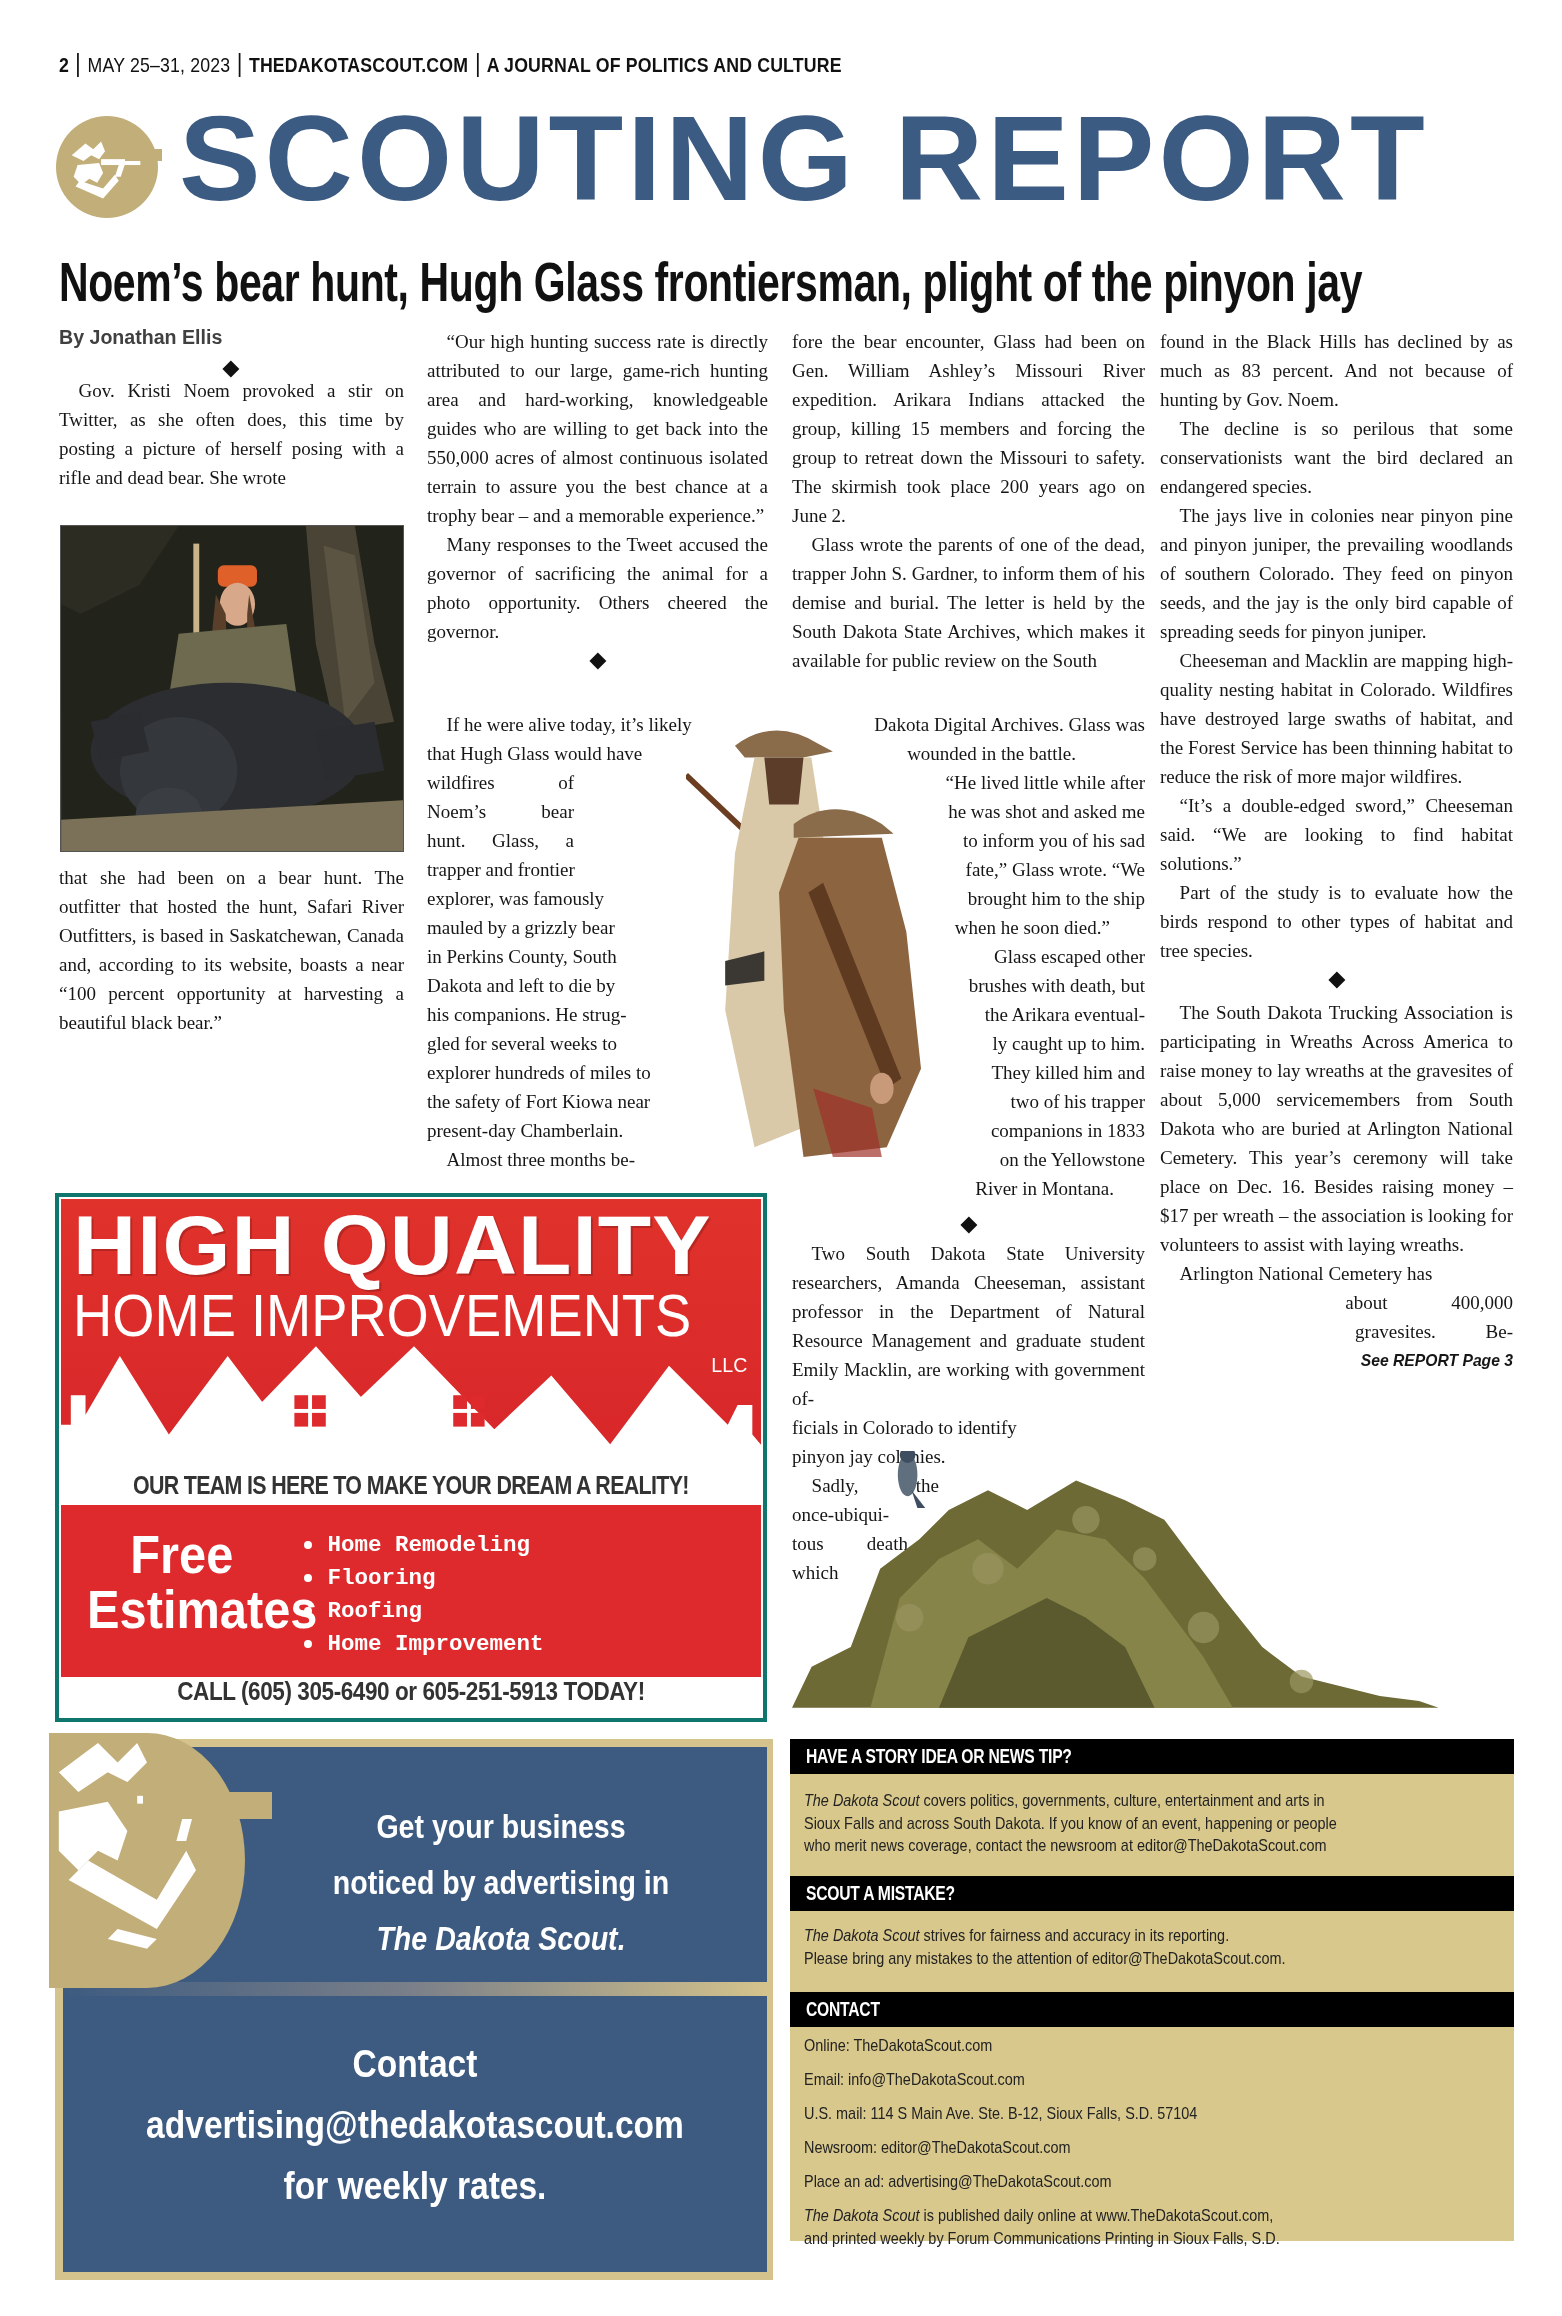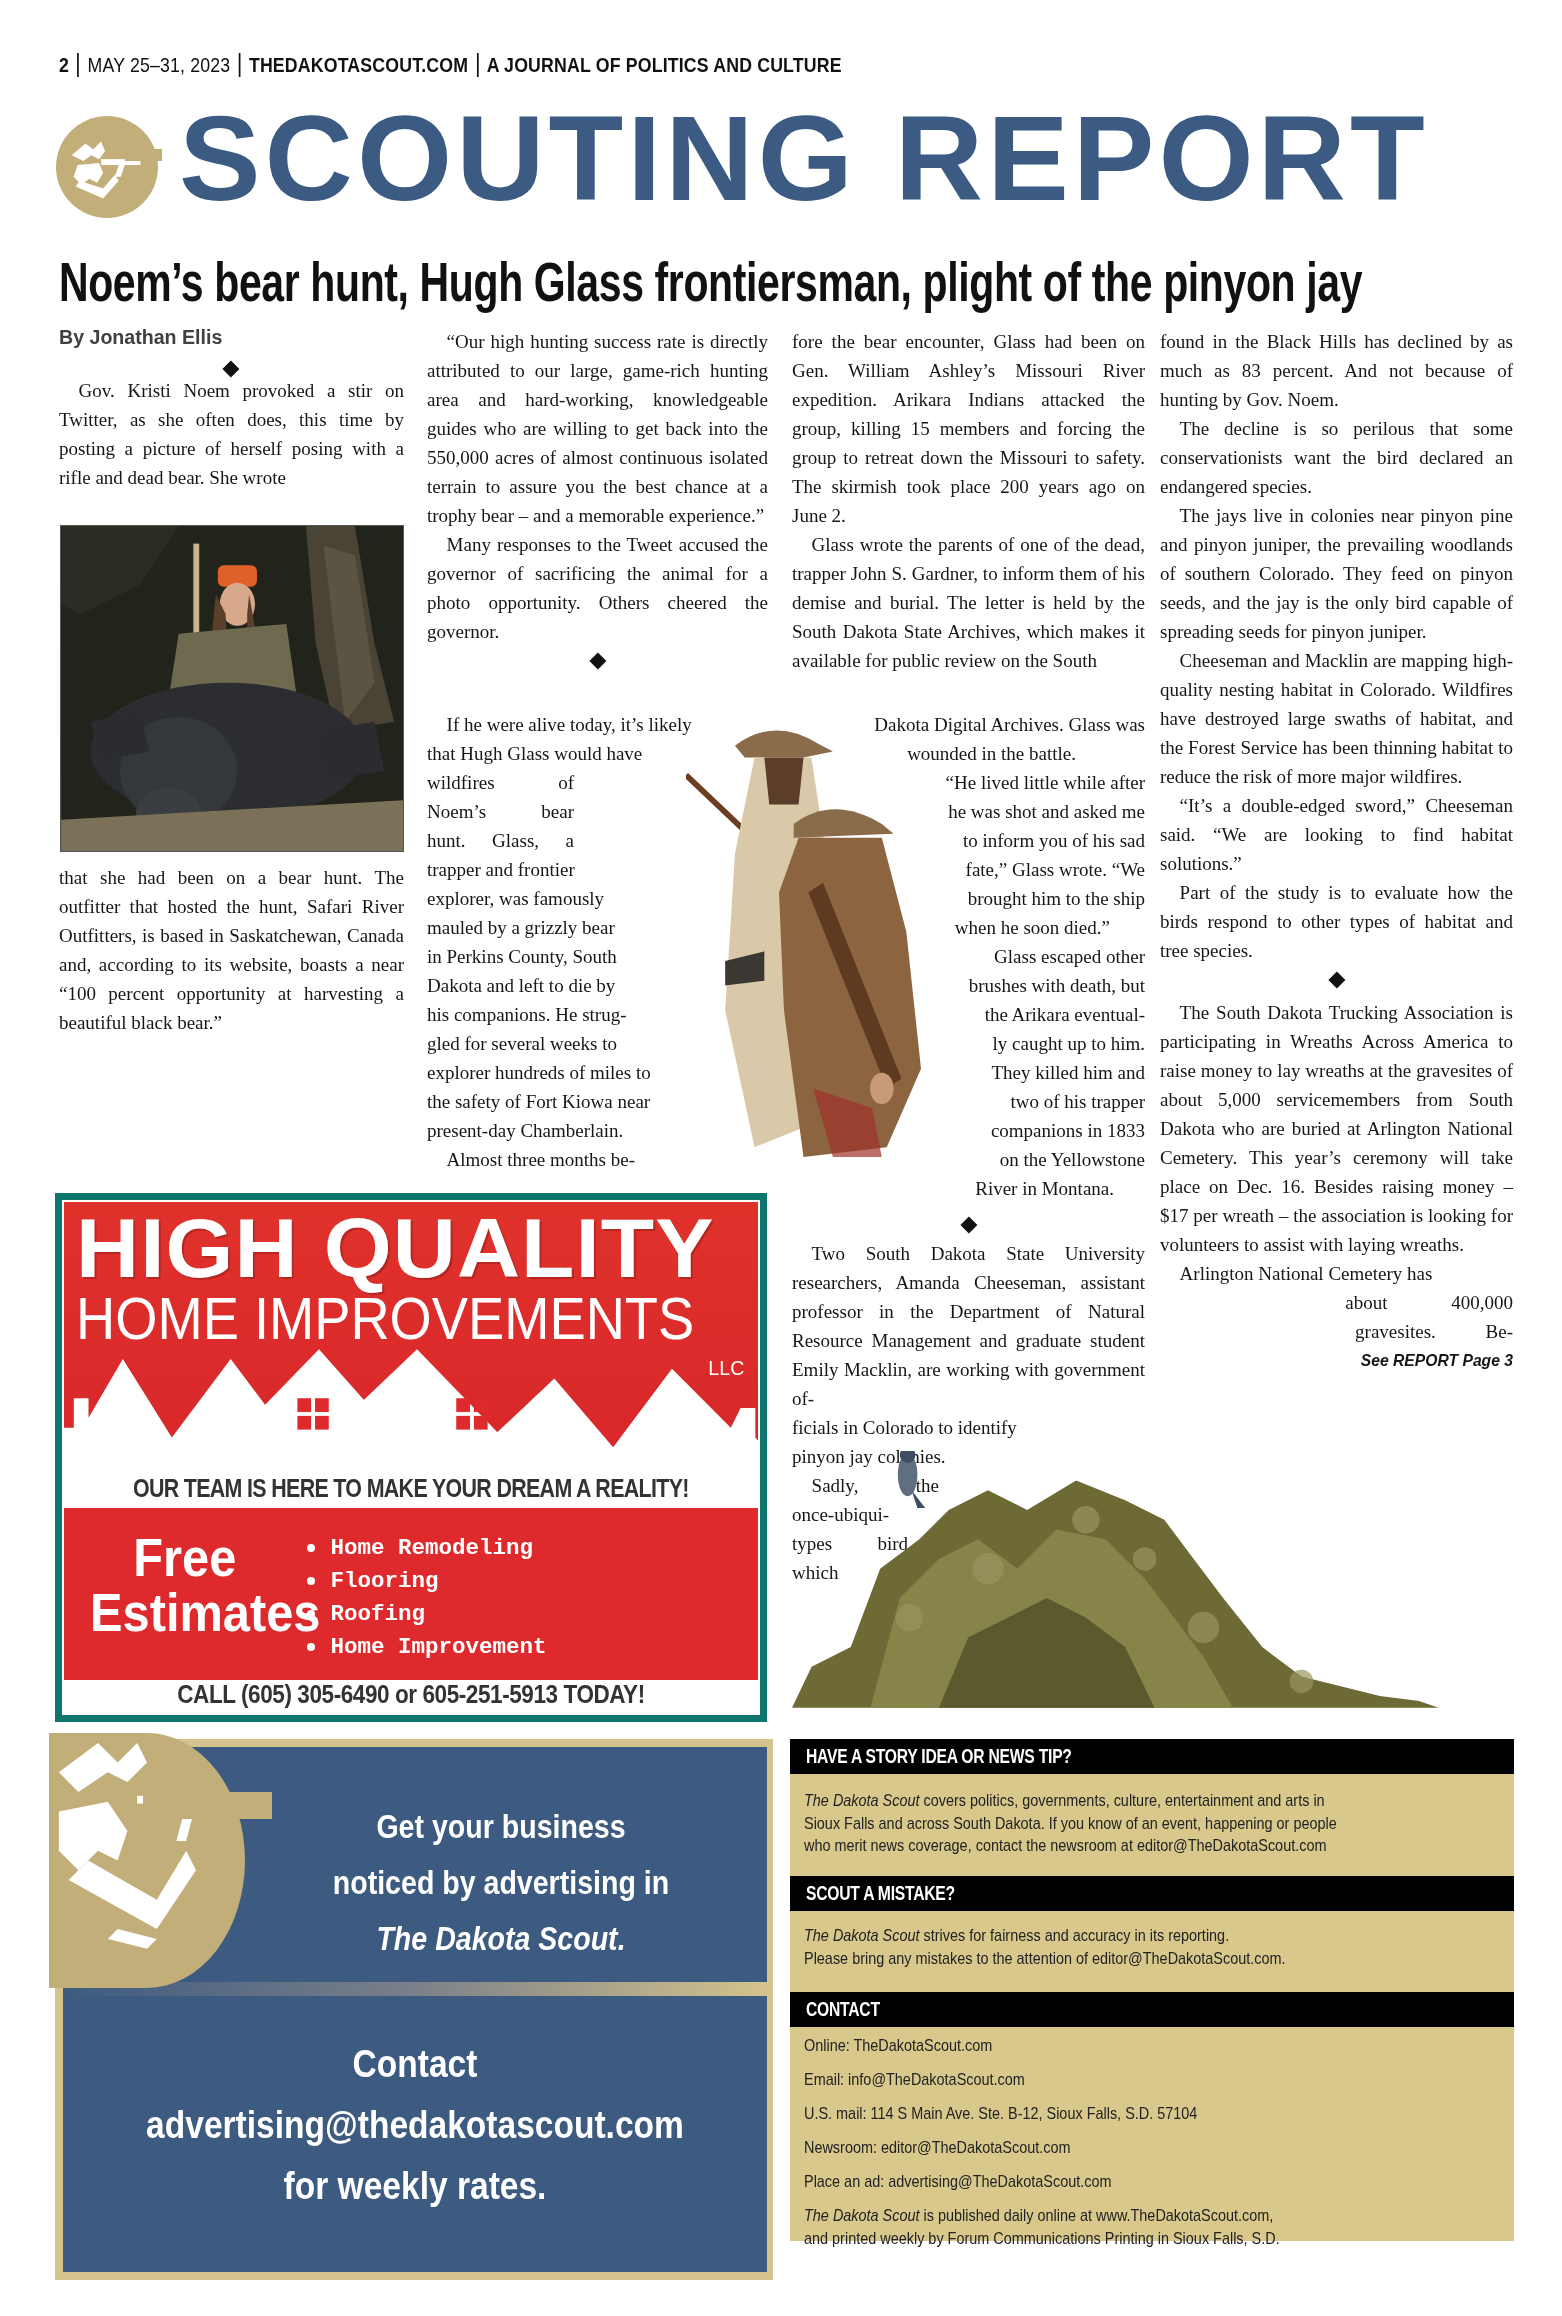--- a/index.html
+++ b/index.html
@@ -31,21 +31,21 @@
   .col p.noindent { text-indent: 0; }
   .col .orn { height: 29px; display: flex; align-items: center; justify-content: center; }
 
   
   .photo-bear { left: 60px; top: 525px; width: 344px; height: 327px; border: 1px solid #555; overflow: hidden; background: linear-gradient(180deg,#1e2015 0%, #2b2a1f 35%, #3a3a33 60%, #6b6552 85%, #8a7f66 100%); }
 
   .trappers { left: 686px; top: 716px; width: 235px; height: 451px; }
   .pine { left: 792px; top: 1451px; width: 725px; height: 257px; }
 
   
-  .ad1 { left: 55px; top: 1193px; width: 712px; height: 529px; border: 7px solid #0f766e; background: #fff; }
+  .ad1 { left: 55px; top: 1193px; width: 712px; height: 529px; border: 4px solid #0f766e; background: #fff; }
   .ad1 .top { position: absolute; left: 2px; top: 2px; right: 2px; height: 267px; background: linear-gradient(180deg,#e0322b 0%, #d8262a 100%); overflow: hidden; }
   .ad1 .hq { position: absolute; left: 11.8px; top: 3.9px; font-family: "Liberation Sans", "DejaVu Sans", sans-serif; font-weight: bold; font-size: 84px; color: #fff; letter-spacing: 1px; white-space: nowrap; line-height: 1; transform: scaleX(1.04); transform-origin: left top; text-shadow: 2px 2px 0 rgba(0,0,0,0.18); }
   .ad1 .hi { position: absolute; left: 11.8px; top: 88px; font-family: "Liberation Sans", "DejaVu Sans", sans-serif; font-size: 59px; color: #fff; white-space: nowrap; line-height: 1; transform: scaleX(0.92); transform-origin: left top; }
   .ad1 .llc { position: absolute; right: 13.7px; top: 155px; font-family: "Liberation Sans", "DejaVu Sans", sans-serif; font-size: 19.6px; color: #fff; }
   .ad1 .tagline-bar { position: absolute; left: 2px; top: 269px; right: 2px; height: 39px; background: #fff; display: flex; align-items: center; justify-content: center; }
   .ad1 .tagline { font-family: "Liberation Sans", "DejaVu Sans", sans-serif; font-weight: bold; font-size: 25.5px; color: #333; white-space: nowrap; letter-spacing: -0.8px; transform: scaleX(0.84); }
   .ad1 .bottom { position: absolute; left: 2px; top: 308px; right: 2px; height: 173px; background: #de2a2c; }
   .ad1 .free { position: absolute; left: 25.5px; top: 21.6px; width: 206px; font-family: "Liberation Sans", "DejaVu Sans", sans-serif; font-weight: bold; font-size: 53px; color: #fff; text-align: center; line-height: 1.05; transform: scaleX(0.92); transform-origin: left top; }
   .ad1 .services { position: absolute; left: 243px; top: 23.5px; list-style: none; }
   .ad1 .services li { font-family: Liberation Mono, monospace; font-weight: bold; font-size: 22.5px; color: #fff; line-height: 33px; display: flex; align-items: center; }
@@ -189,21 +189,21 @@
 </div>
 <div class="abs col" style="left:792px; top:1210px; width:353px;">
   <div class="orn">
       <div class="diamond"></div>
     </div>
   <p>Two South Dakota State University researchers, Amanda Cheeseman, assistant professor in the Department of Natural Resource Management and graduate student Emily Macklin, are working with government of-</p>
   <div>ficials in Colorado to identify</div>
   <div>pinyon jay colonies.</div>
   <div style="width:147px; padding-left:19.6px; text-align:justify; text-align-last:justify;">Sadly, the</div>
   <div style="width:127px;">once-ubiqui-</div>
-  <div style="width:116px; text-align:justify; text-align-last:justify;">types bird</div>
+  <div style="width:116px; text-align:justify; text-align-last:justify;">tous death</div>
   <div style="width:106px; text-align:justify; text-align-last:justify;">which is</div>
 </div>
 
 <div class="abs pine">
   <svg width="725" height="257" viewBox="0 0 740 262">
     <path d="M0 262 L20 220 L60 200 L90 120 L130 90 L160 60 L200 40 L240 60 L290 30 L340 50 L380 70 L410 110 L440 150 L480 200 L520 230 L560 240 L600 250 L640 255 L660 262 Z" fill="#6d6a36"></path>
     <path d="M80 262 L110 150 L150 110 L190 90 L230 120 L270 80 L320 90 L360 130 L390 170 L420 210 L450 262 Z" fill="#878449"></path>
     <path d="M150 262 L180 190 L220 170 L260 150 L300 170 L340 200 L370 262 Z" fill="#5a5a2e"></path>
     <g fill="#9a9560" opacity="0.7">
       <circle cx="120" cy="170" r="14"></circle>

